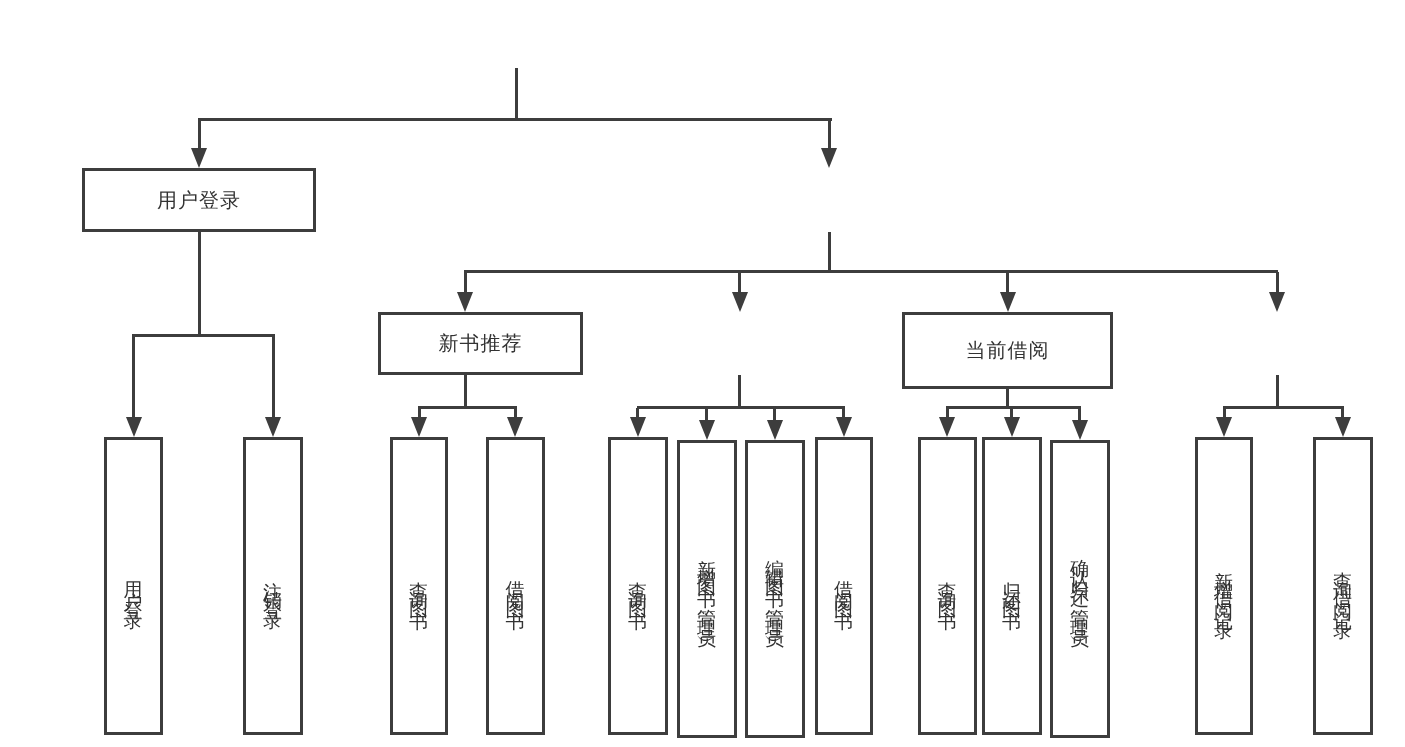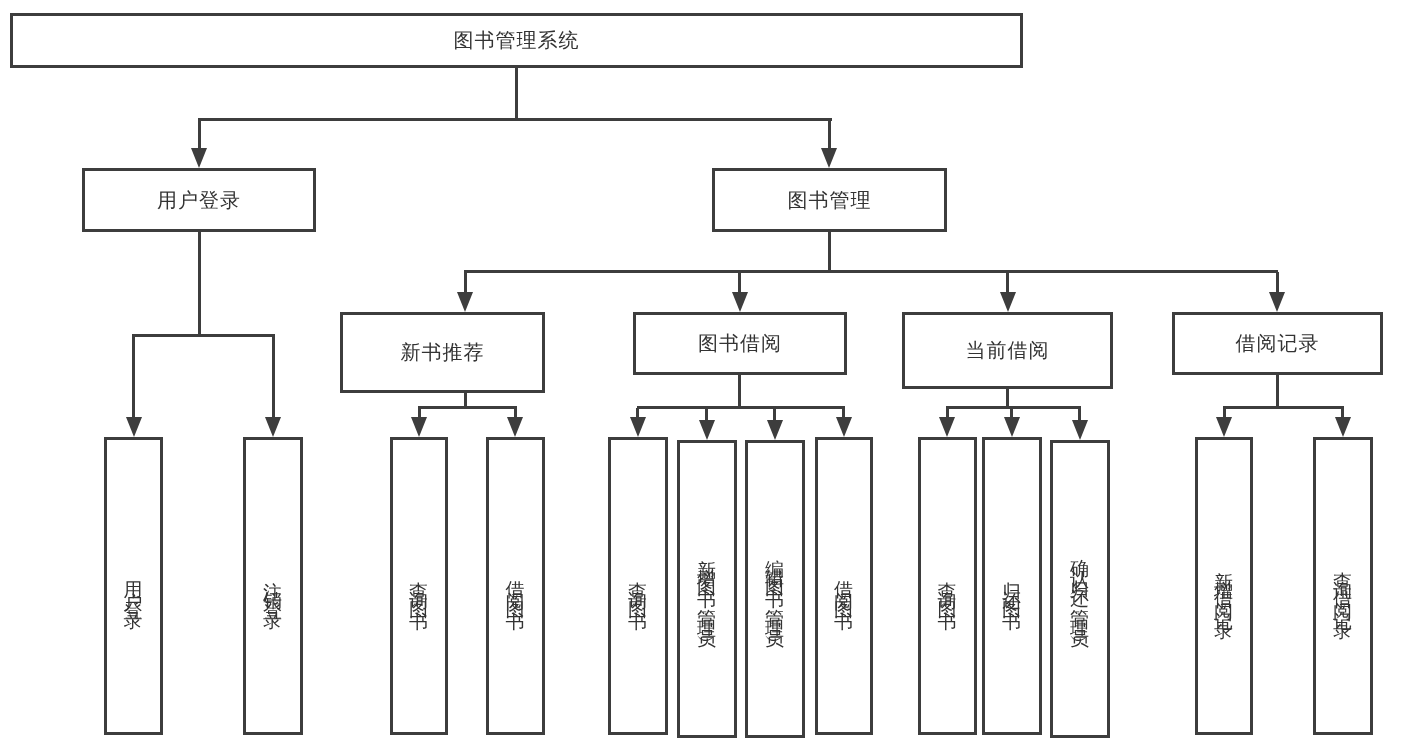--- a/index.html
+++ b/index.html
@@ -56,67 +56,55 @@
     color:#c7c7c7;
     white-space:nowrap;
     z-index:5;
   }
 </style>
 </head>
 <body>
 
 <div id="canvas">
 
-  <div class="box h" style="left:10px;top:13px;width:1013px;height:55px">
-    <span>图书管理系统</span>
-  </div>
 
   <div class="vline" style="left:515px;top:68px;height:53px"></div>
   <div class="hline" style="left:198px;top:118px;width:634px"></div>
   <div class="vline" style="left:198px;top:120px;height:28px"></div>
   <div class="arrow" style="left:191px;top:148px"></div>
   <div class="vline" style="left:828px;top:120px;height:28px"></div>
   <div class="arrow" style="left:821px;top:148px"></div>
 
   <div class="box h" style="left:82px;top:168px;width:234px;height:64px">
     <span>用户登录</span>
-  </div>
-  <div class="box h" style="left:712px;top:168px;width:235px;height:64px">
-    <span>图书管理</span>
   </div>
 
   <div class="vline" style="left:198px;top:232px;height:105px"></div>
   <div class="hline" style="left:132px;top:334px;width:143px"></div>
   <div class="vline" style="left:132px;top:336px;height:81px"></div>
   <div class="arrow" style="left:126px;top:417px"></div>
   <div class="vline" style="left:272px;top:336px;height:81px"></div>
   <div class="arrow" style="left:265px;top:417px"></div>
 
   <div class="vline" style="left:828px;top:232px;height:41px"></div>
   <div class="hline" style="left:464px;top:270px;width:814px"></div>
   <div class="vline" style="left:464px;top:272px;height:20px"></div>
   <div class="arrow" style="left:457px;top:292px"></div>
   <div class="vline" style="left:738px;top:272px;height:20px"></div>
   <div class="arrow" style="left:732px;top:292px"></div>
   <div class="vline" style="left:1006px;top:272px;height:20px"></div>
   <div class="arrow" style="left:1000px;top:292px"></div>
   <div class="vline" style="left:1276px;top:272px;height:20px"></div>
   <div class="arrow" style="left:1269px;top:292px"></div>
 
-  <div class="box h" style="left:340px;top:312px;width:205px;height:81px">
+  <div class="box h" style="left:378px;top:312px;width:205px;height:63px">
     <span>新书推荐</span>
-  </div>
-  <div class="box h" style="left:633px;top:312px;width:214px;height:63px">
-    <span>图书借阅</span>
   </div>
   <div class="box h" style="left:902px;top:312px;width:211px;height:77px">
     <span>当前借阅</span>
-  </div>
-  <div class="box h" style="left:1172px;top:312px;width:211px;height:63px">
-    <span>借阅记录</span>
   </div>
 
   <div class="vline" style="left:464px;top:375px;height:33px"></div>
   <div class="hline" style="left:418px;top:406px;width:99px"></div>
   <div class="vline" style="left:418px;top:408px;height:9px"></div>
   <div class="arrow" style="left:411px;top:417px"></div>
   <div class="vline" style="left:514px;top:408px;height:9px"></div>
   <div class="arrow" style="left:507px;top:417px"></div>
 
   <div class="vline" style="left:738px;top:375px;height:33px"></div>

